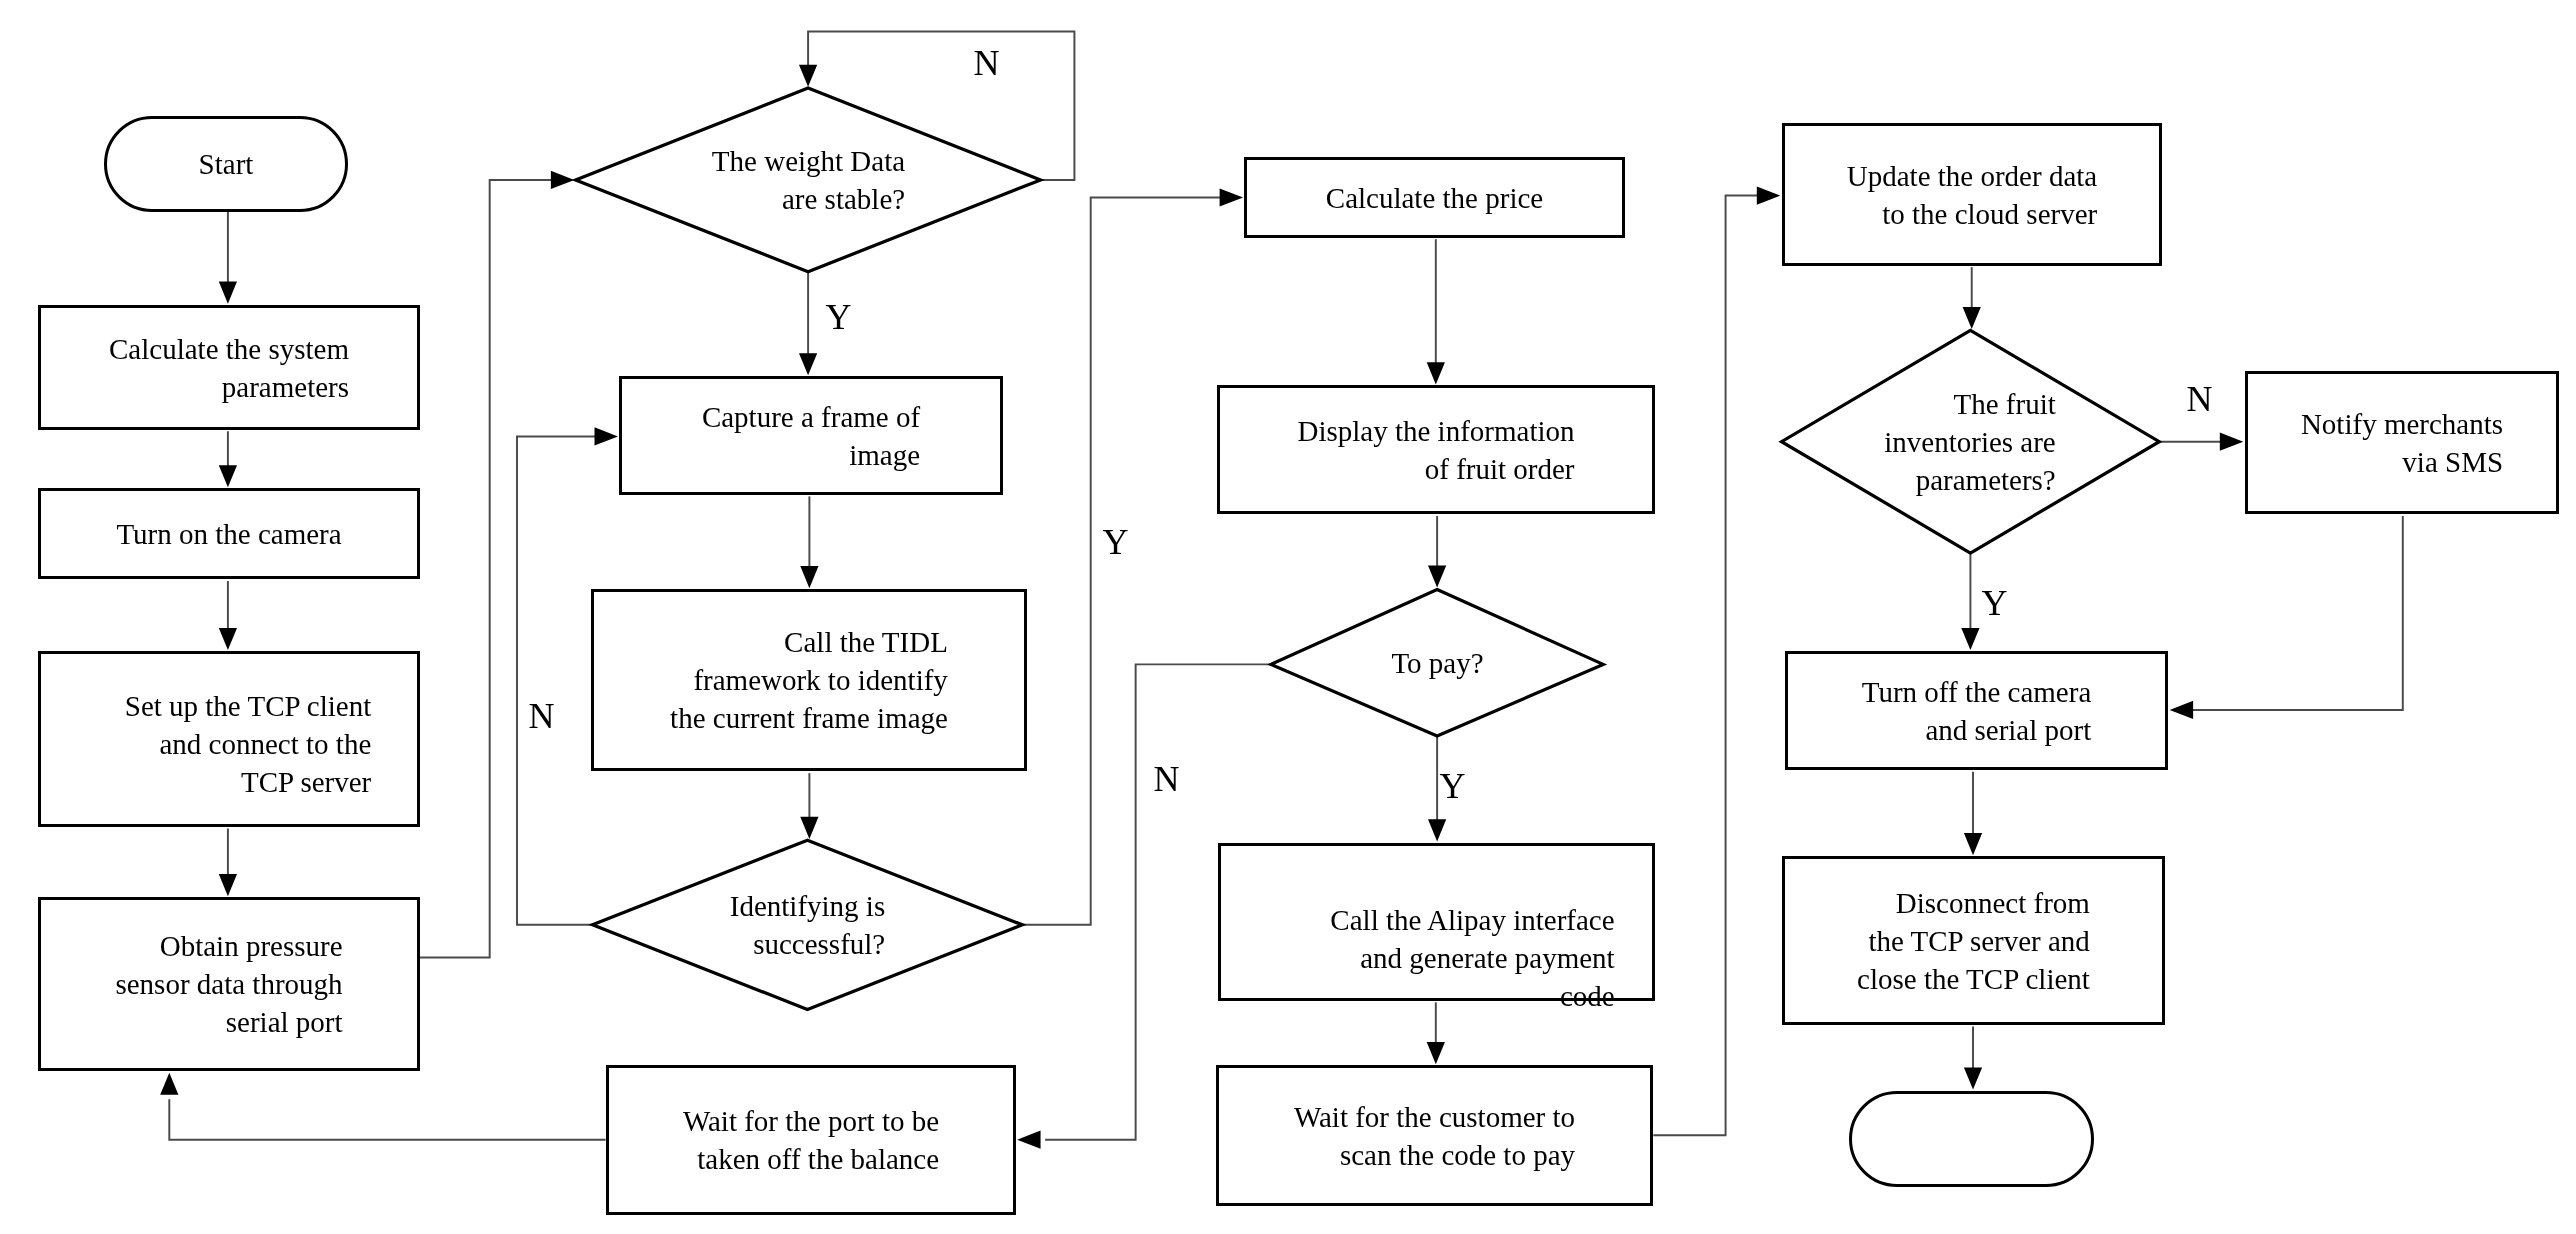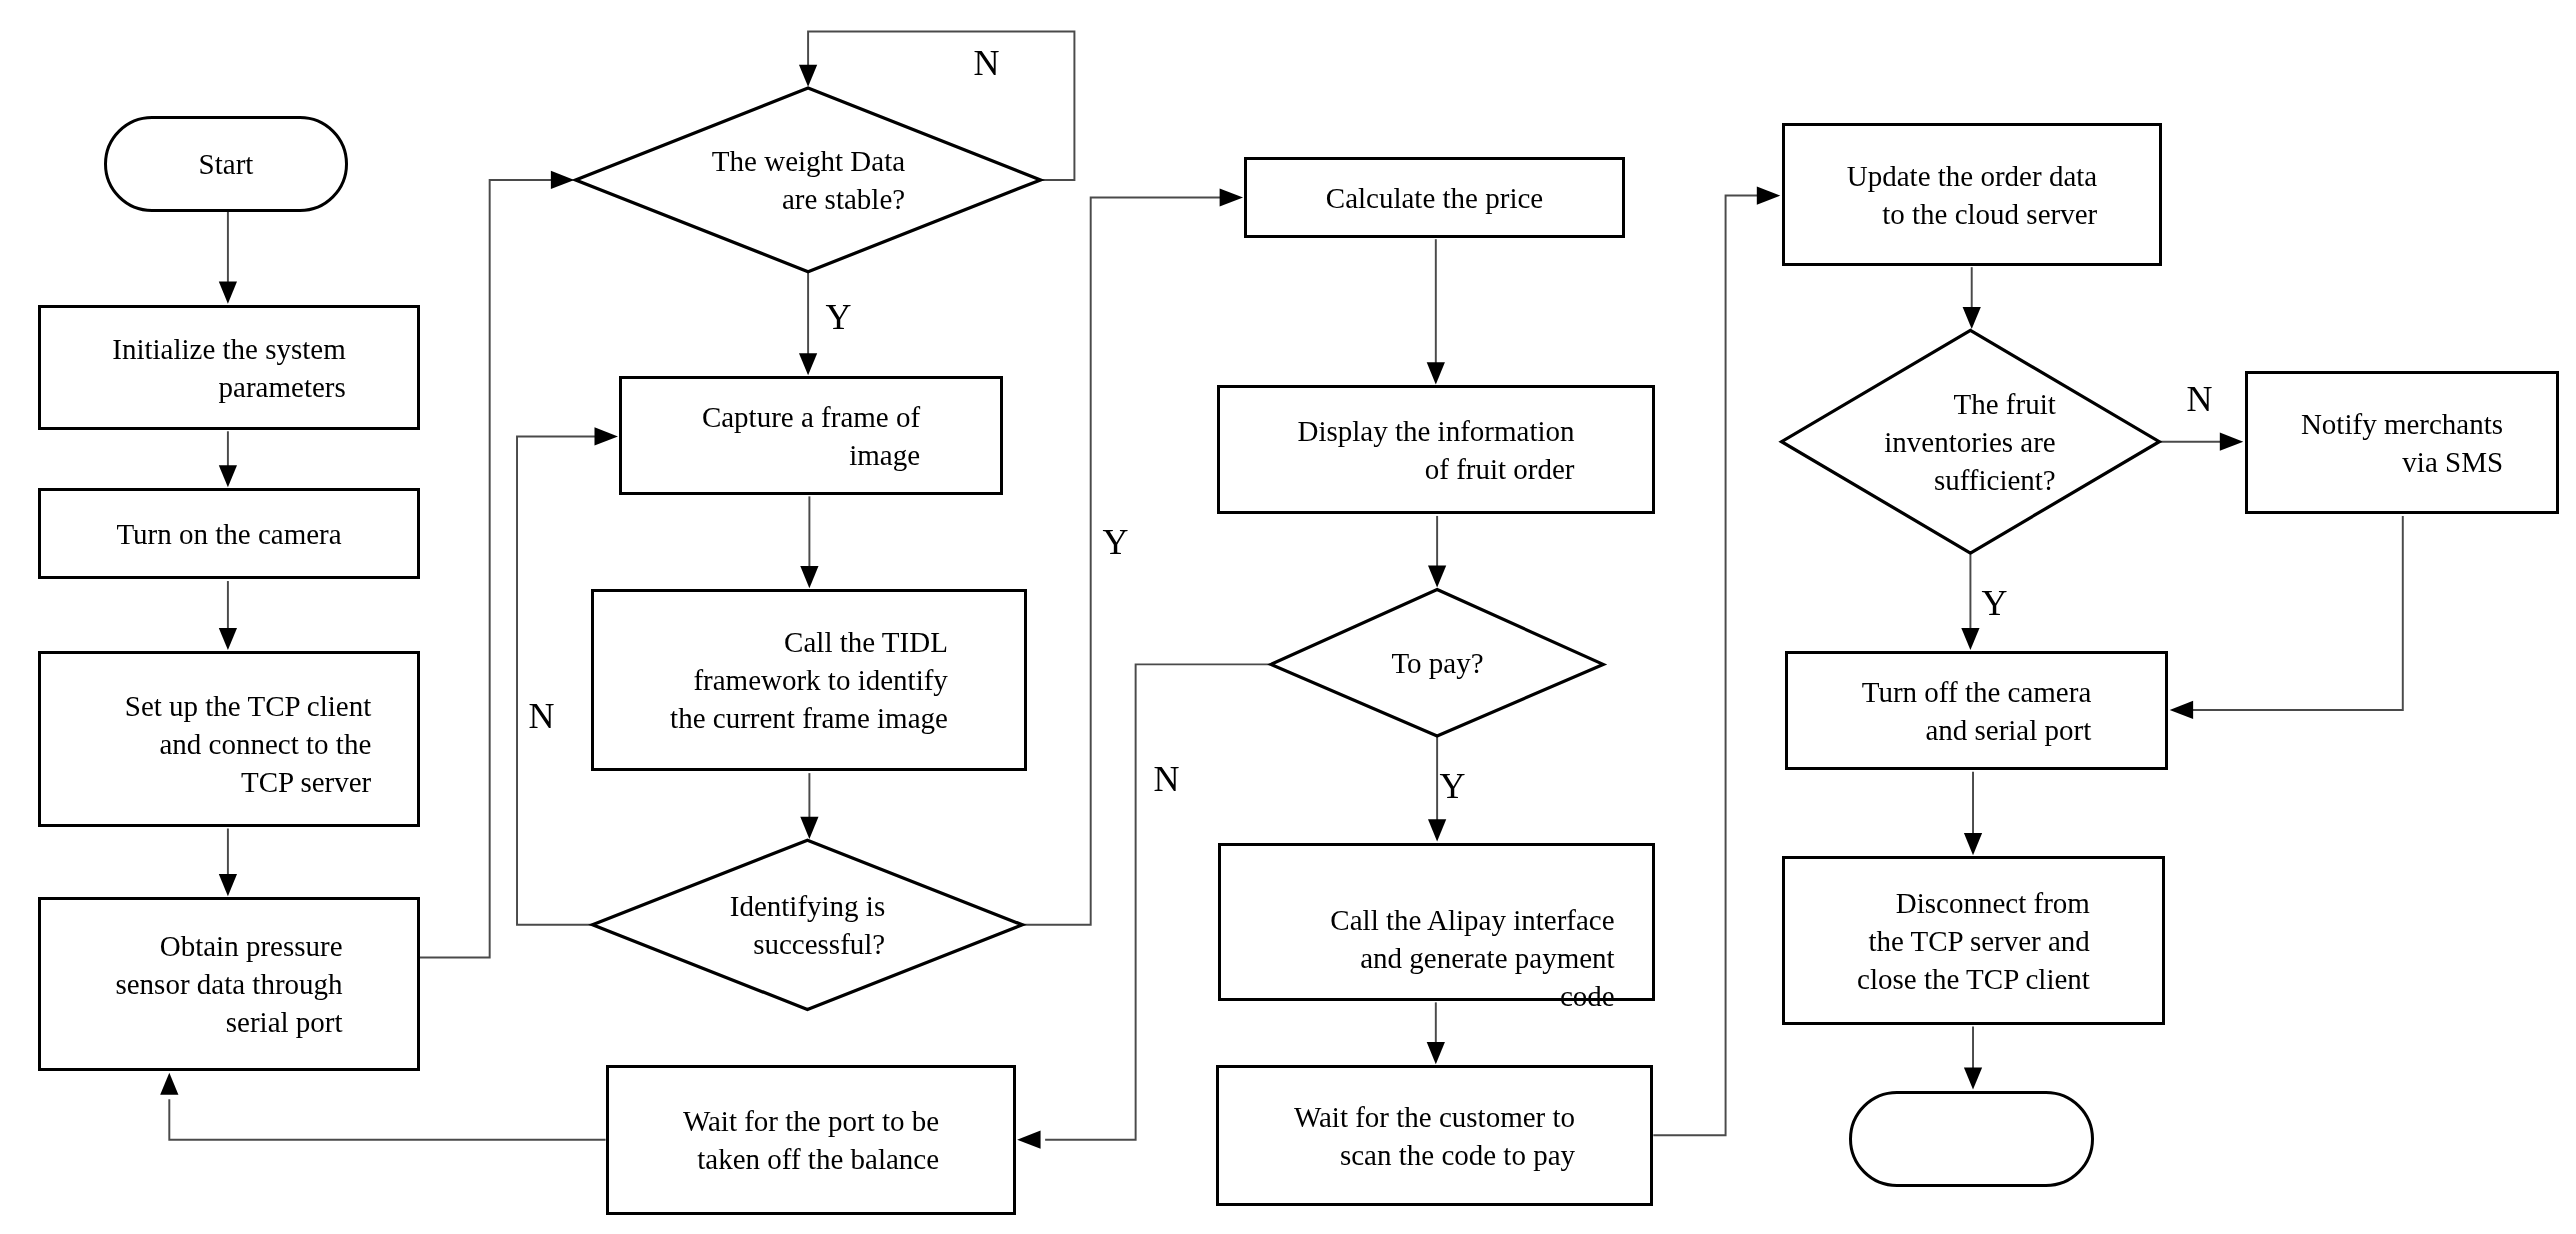--- a/index.html
+++ b/index.html
@@ -98,21 +98,21 @@
   <div class="node" style="left:1217px;top:385px;width:438px;height:129px;"></div>
   <div class="node" style="left:1218px;top:843px;width:437px;height:158px;"></div>
   <div class="node" style="left:1216px;top:1065px;width:437px;height:141px;"></div>
   <div class="node" style="left:1782px;top:123px;width:380px;height:143px;"></div>
   <div class="node" style="left:2245px;top:371px;width:314px;height:143px;"></div>
   <div class="node" style="left:1785px;top:651px;width:383px;height:119px;"></div>
   <div class="node" style="left:1782px;top:856px;width:383px;height:169px;"></div>
   <div class="node terminator" style="left:1849px;top:1091px;width:245px;height:96px;"></div>
 
   <div class="nodetext" style="left:104px;top:116px;width:244px;height:96px;">Start</div>
-  <div class="nodetext" style="left:38px;top:305px;width:382px;height:125px;">Initialize the system
+  <div class="nodetext" style="left:38px;top:305px;width:382px;height:125px;">Calculate the system
 parameters</div>
   <div class="nodetext" style="left:38px;top:488px;width:382px;height:91px;font-family:Liberation Serif, serif;">Turn on the camera</div>
   <div class="nodetext" style="left:38px;top:656px;width:420px;height:176px;">Set up the TCP client
 and connect to the
 TCP server</div>
   <div class="nodetext" style="left:38px;top:897px;width:382px;height:174px;">Obtain pressure
 sensor data through
 serial port</div>
   <div class="nodetext" style="left:613px;top:121px;width:391px;height:117px;">The weight Data
 are stable?</div>
@@ -131,21 +131,21 @@
   <div class="nodetext" style="left:1296px;top:626px;width:283px;height:73px;">To pay?</div>
   <div class="nodetext" style="left:1218px;top:879px;width:437px;height:158px;margin-left:36px;">Call the Alipay interface
 and generate payment
 code</div>
   <div class="nodetext" style="left:1216px;top:1065px;width:437px;height:141px;">Wait for the customer to
 scan the code to pay</div>
   <div class="nodetext" style="left:1782px;top:123px;width:380px;height:143px;">Update the order data
 to the cloud server</div>
   <div class="nodetext" style="left:1823px;top:385px;width:294px;height:113px;">The fruit
 inventories are
-sufficient?</div>
+parameters?</div>
   <div class="nodetext" style="left:2245px;top:371px;width:314px;height:143px;">Notify merchants
 via SMS</div>
   <div class="nodetext" style="left:1785px;top:651px;width:383px;height:119px;">Turn off the camera
 and serial port</div>
   <div class="nodetext" style="left:1782px;top:856px;width:383px;height:169px;">Disconnect from
 the TCP server and
 close the TCP client</div>
 
   <div class="branchlabel" style="left:957px;top:37px;">N</div>
   <div class="branchlabel" style="left:809px;top:291px;">Y</div>

